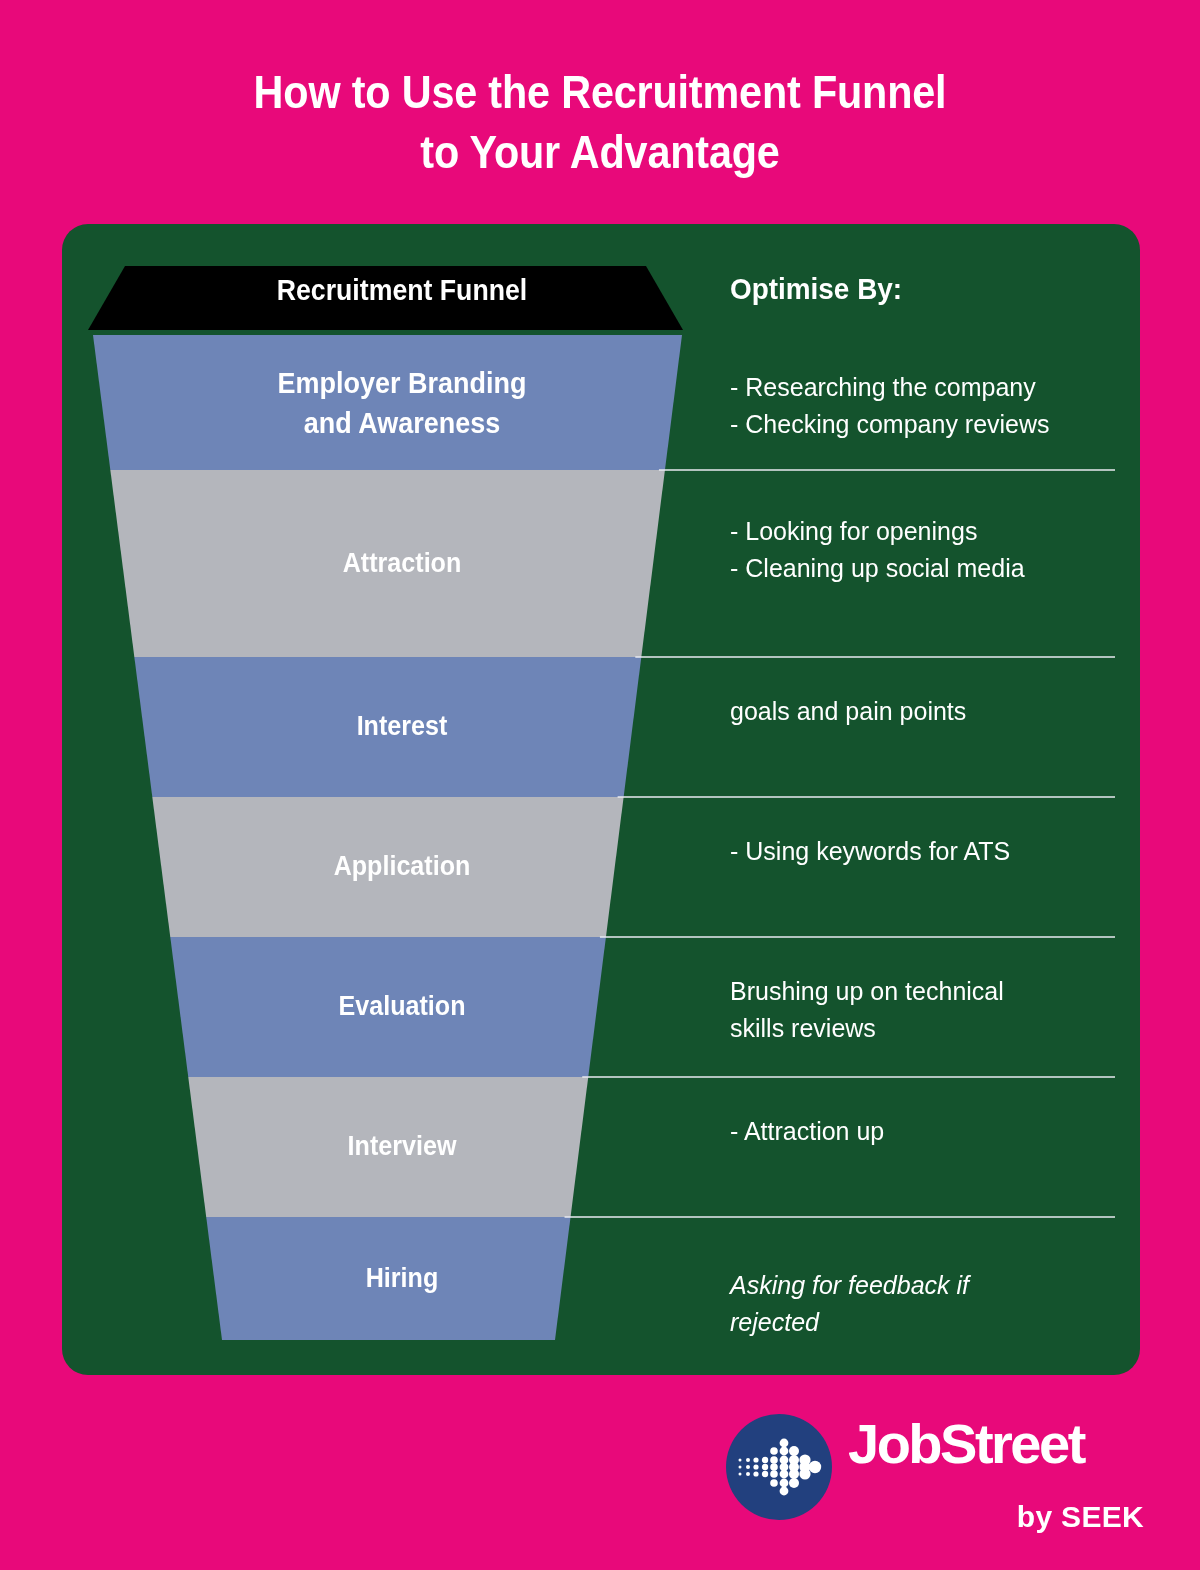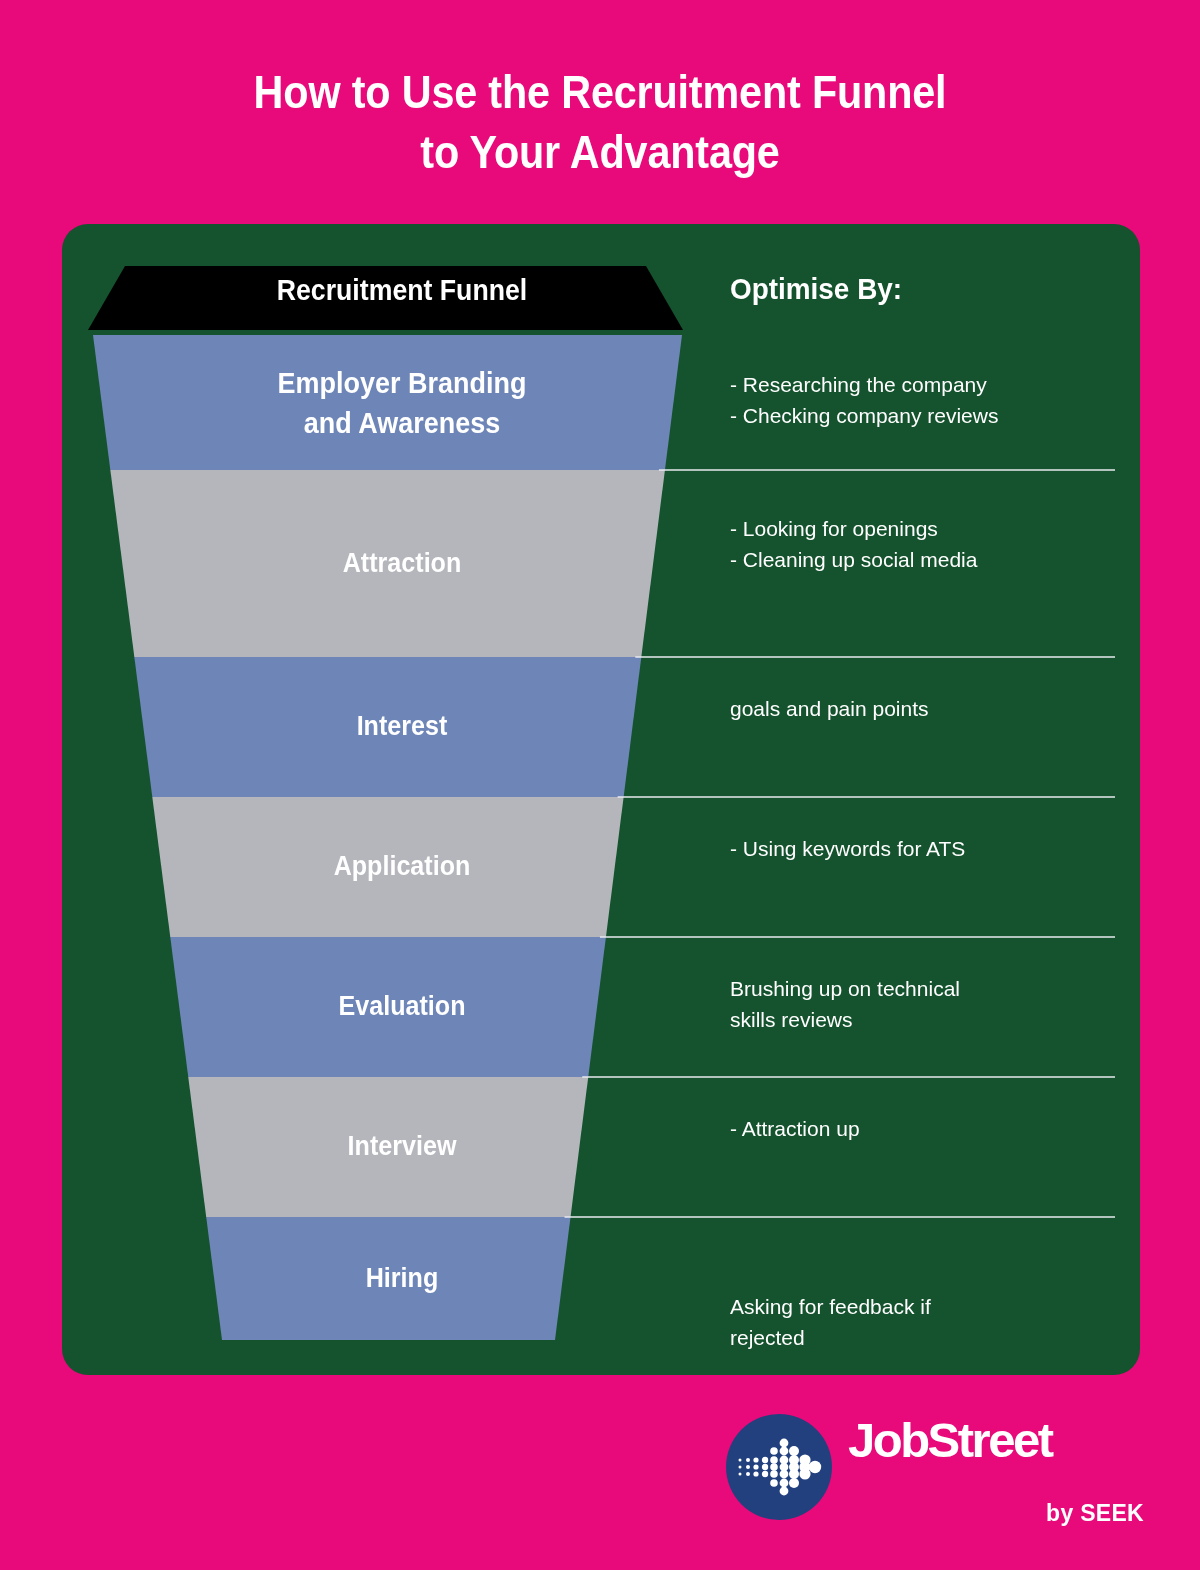--- a/index.html
+++ b/index.html
@@ -50,42 +50,42 @@
     text-align:center;color:#ffffff;
     font-family:"Liberation Sans Narrow","Liberation Sans",sans-serif;
     font-weight:bold;font-size:27px;line-height:1.38;
     transform:scaleX(0.93);transform-origin:center;
     pointer-events:none;
   }
   .stage-label.big{font-size:29px;}
   
   .opt-cell{
     position:absolute;left:668px;width:450px;
-    color:#ffffff;font-size:21px;line-height:1.48;
+    color:#ffffff;font-size:25px;line-height:1.48;
     font-family:"Liberation Sans",sans-serif;
     font-weight:400;
   }
   .opt-cell .ln{display:block;white-space:nowrap;}
   
   .logo{
     position:absolute;left:726px;top:1408px;
     width:420px;height:130px;
   }
   .logo-mark{
     position:absolute;left:0;top:6px;width:106px;height:106px;
   }
   .logo-word{
     position:absolute;left:122px;top:8px;
-    color:#ffffff;font-weight:bold;font-size:49px;
+    color:#ffffff;font-weight:bold;font-size:56px;
     font-family:"Liberation Sans",sans-serif;
     letter-spacing:-2.5px;line-height:1;
   }
   .logo-sub{
     position:absolute;right:2px;top:92px;
-    color:#ffffff;font-weight:bold;font-size:23px;
+    color:#ffffff;font-weight:bold;font-size:30px;
     font-family:"Liberation Sans",sans-serif;
     letter-spacing:0.3px;
   }
 </style>
 </head>
 <body>
 
 <div class="title">
   <span class="l1">How to Use the Recruitment Funnel</span>
   <span class="l2">to Your Advantage</span>
@@ -160,21 +160,21 @@
         <div class="opt-cell" style="top: 609px;">
           <span class="ln">- Using keywords for ATS</span>
         </div>
         <div class="opt-cell" style="top: 749px;">
           <span class="ln">Brushing up on technical</span>
           <span class="ln">skills reviews</span>
         </div>
         <div class="opt-cell" style="top: 889px;">
           <span class="ln">- Attraction up</span>
         </div>
-        <div class="opt-cell" style="top: 1067px;">
+        <div class="opt-cell" style="top: 1043px; font-style: italic;">
           <span class="ln">Asking for feedback if</span>
           <span class="ln">rejected</span>
         </div>
       </div>
 
   </div>
 </div>
 
 <div class="logo">
   <svg class="logo-mark" viewBox="0 0 106 106">

